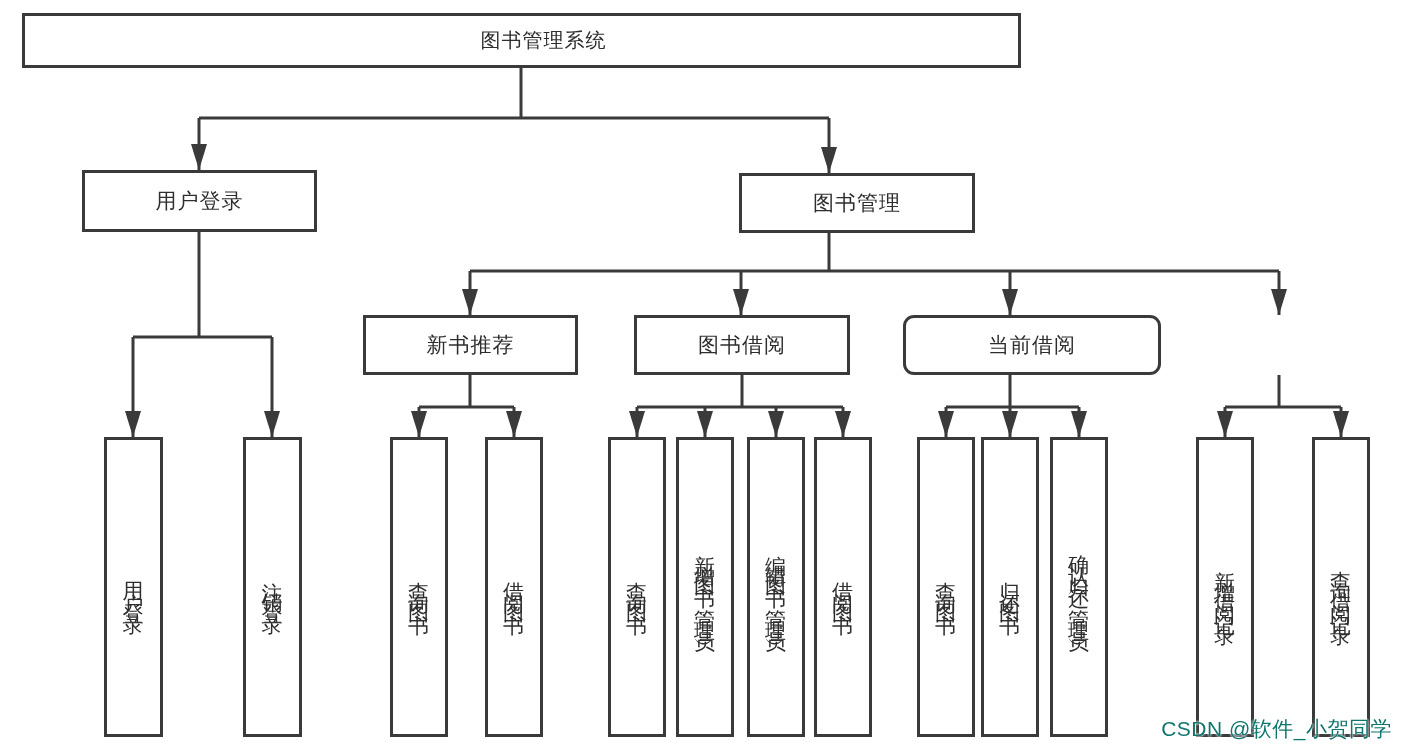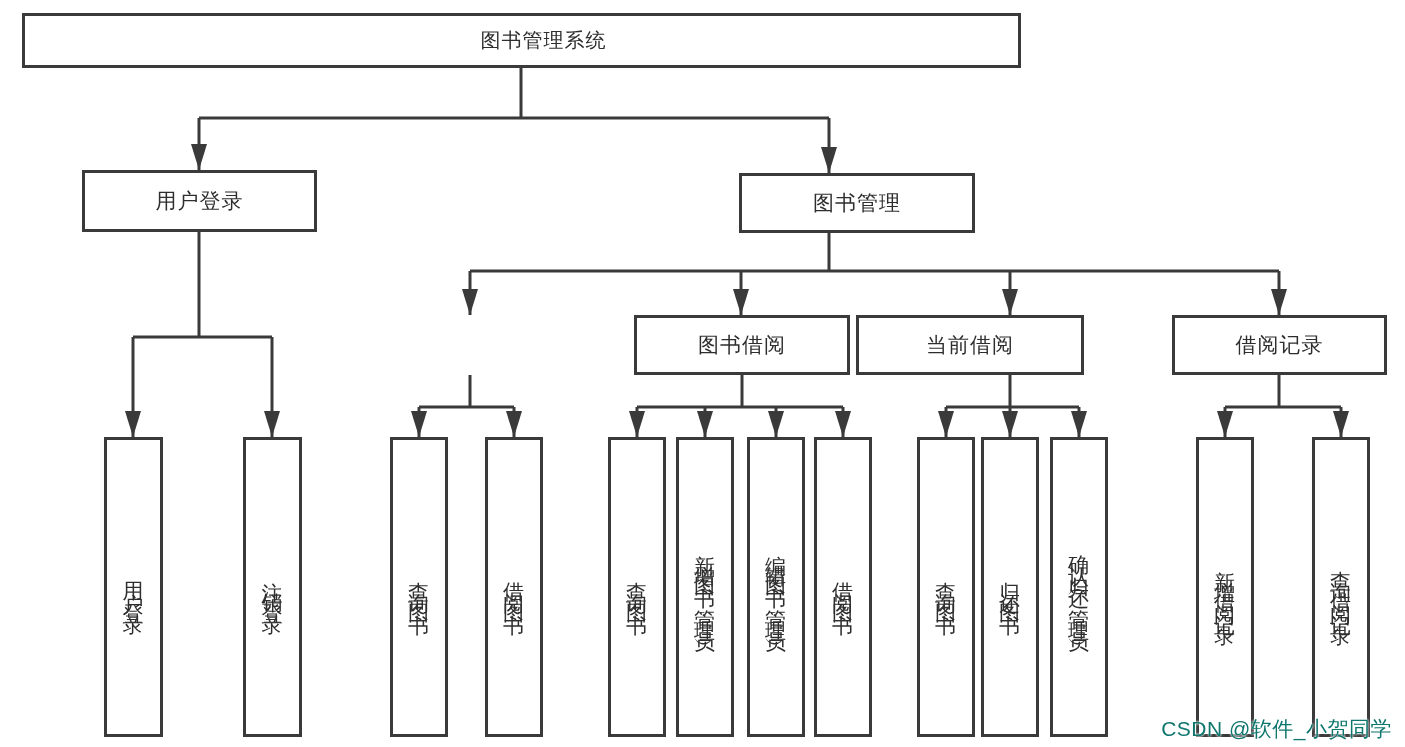--- a/index.html
+++ b/index.html
@@ -75,28 +75,28 @@
     <span>图书管理系统</span>
   </div>
 
   <div class="box hbox" style="left:82px; top:170px; width:235px; height:62px;">
     <span>用户登录</span>
   </div>
   <div class="box hbox" style="left:739px; top:173px; width:236px; height:60px;">
     <span>图书管理</span>
   </div>
 
+  <div class="box hbox" style="left:363px; top:315px; width:215px; height:60px;">
+    <span>新书推荐</span>
+  </div>
   <div class="box hbox" style="left:634px; top:315px; width:216px; height:60px;">
     <span>图书借阅</span>
   </div>
-  <div class="box hbox" style="left:856px; top:315px; width:228px; height:60px;">
+  <div class="box hbox" style="left:903px; top:315px; width:258px; height:60px;border-radius:11px;">
     <span>当前借阅</span>
-  </div>
-  <div class="box hbox" style="left:1172px; top:315px; width:215px; height:60px;">
-    <span>借阅记录</span>
   </div>
 
   <div class="box leaf" style="left:104px; width:59px;">
     <span class="vtext">用户登录</span>
   </div>
   <div class="box leaf" style="left:243px; width:59px;">
     <span class="vtext">注销登录</span>
   </div>
 
   <div class="box leaf" style="left:390px; width:58px;">

